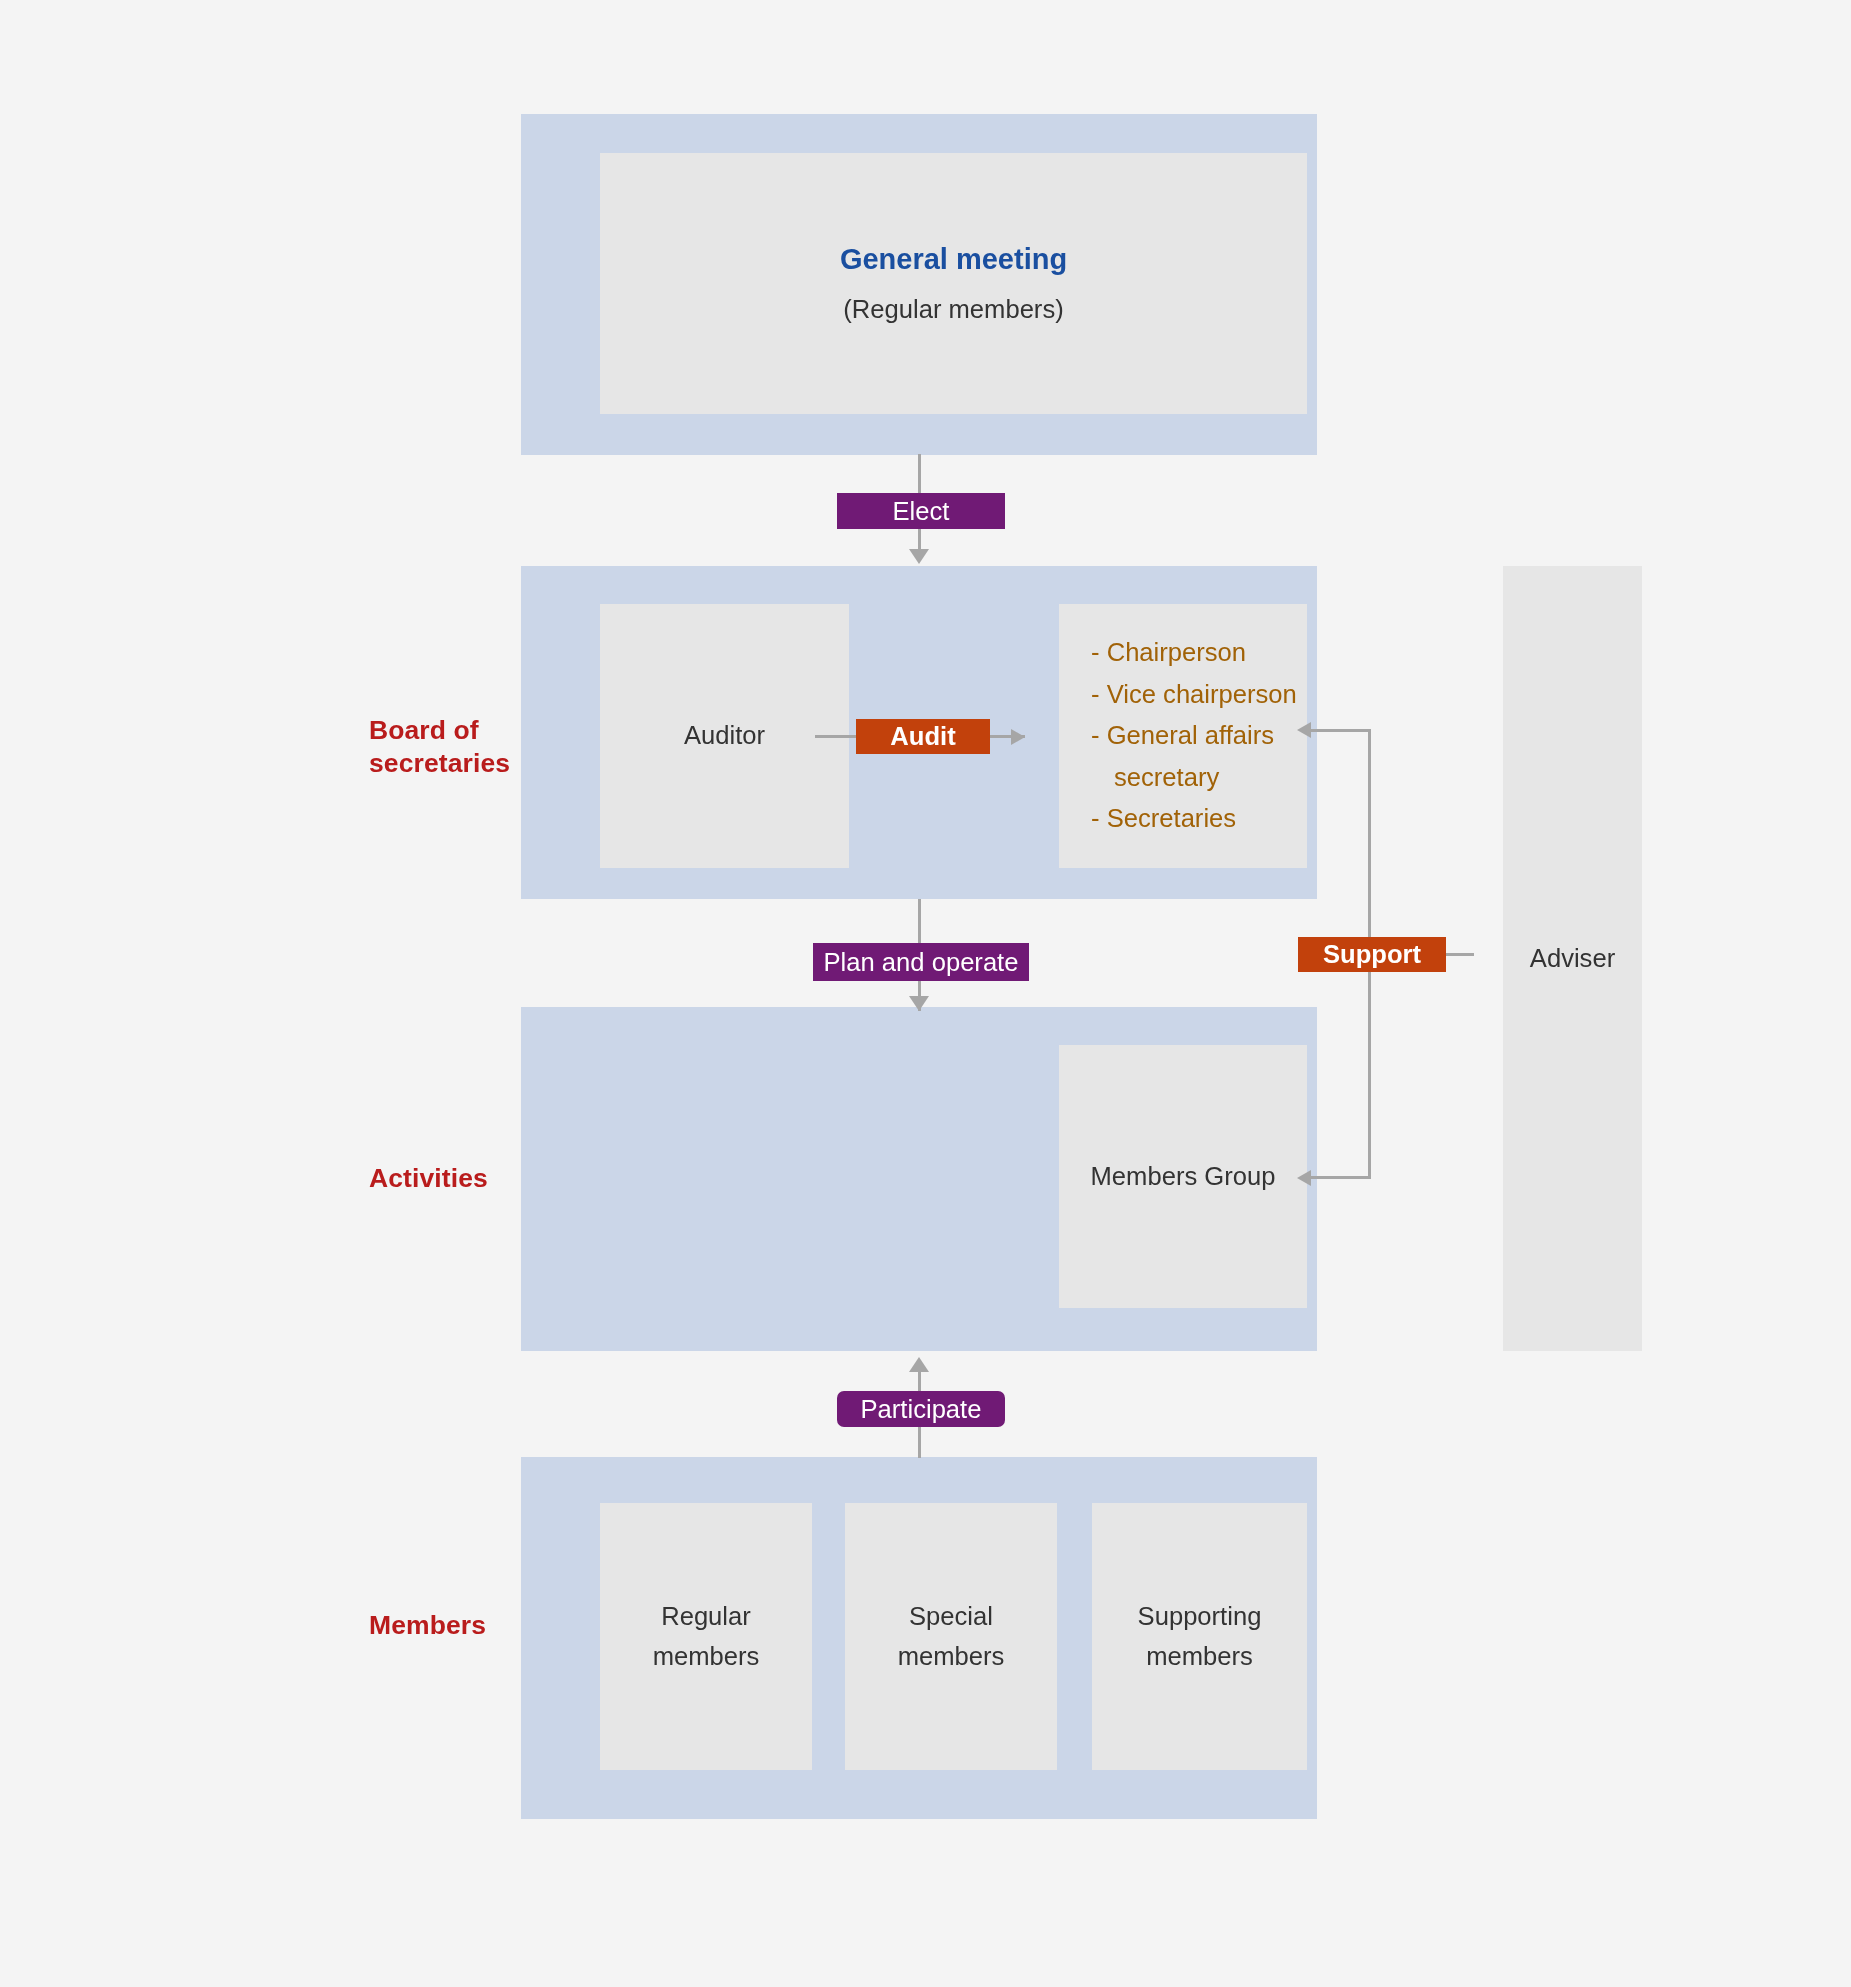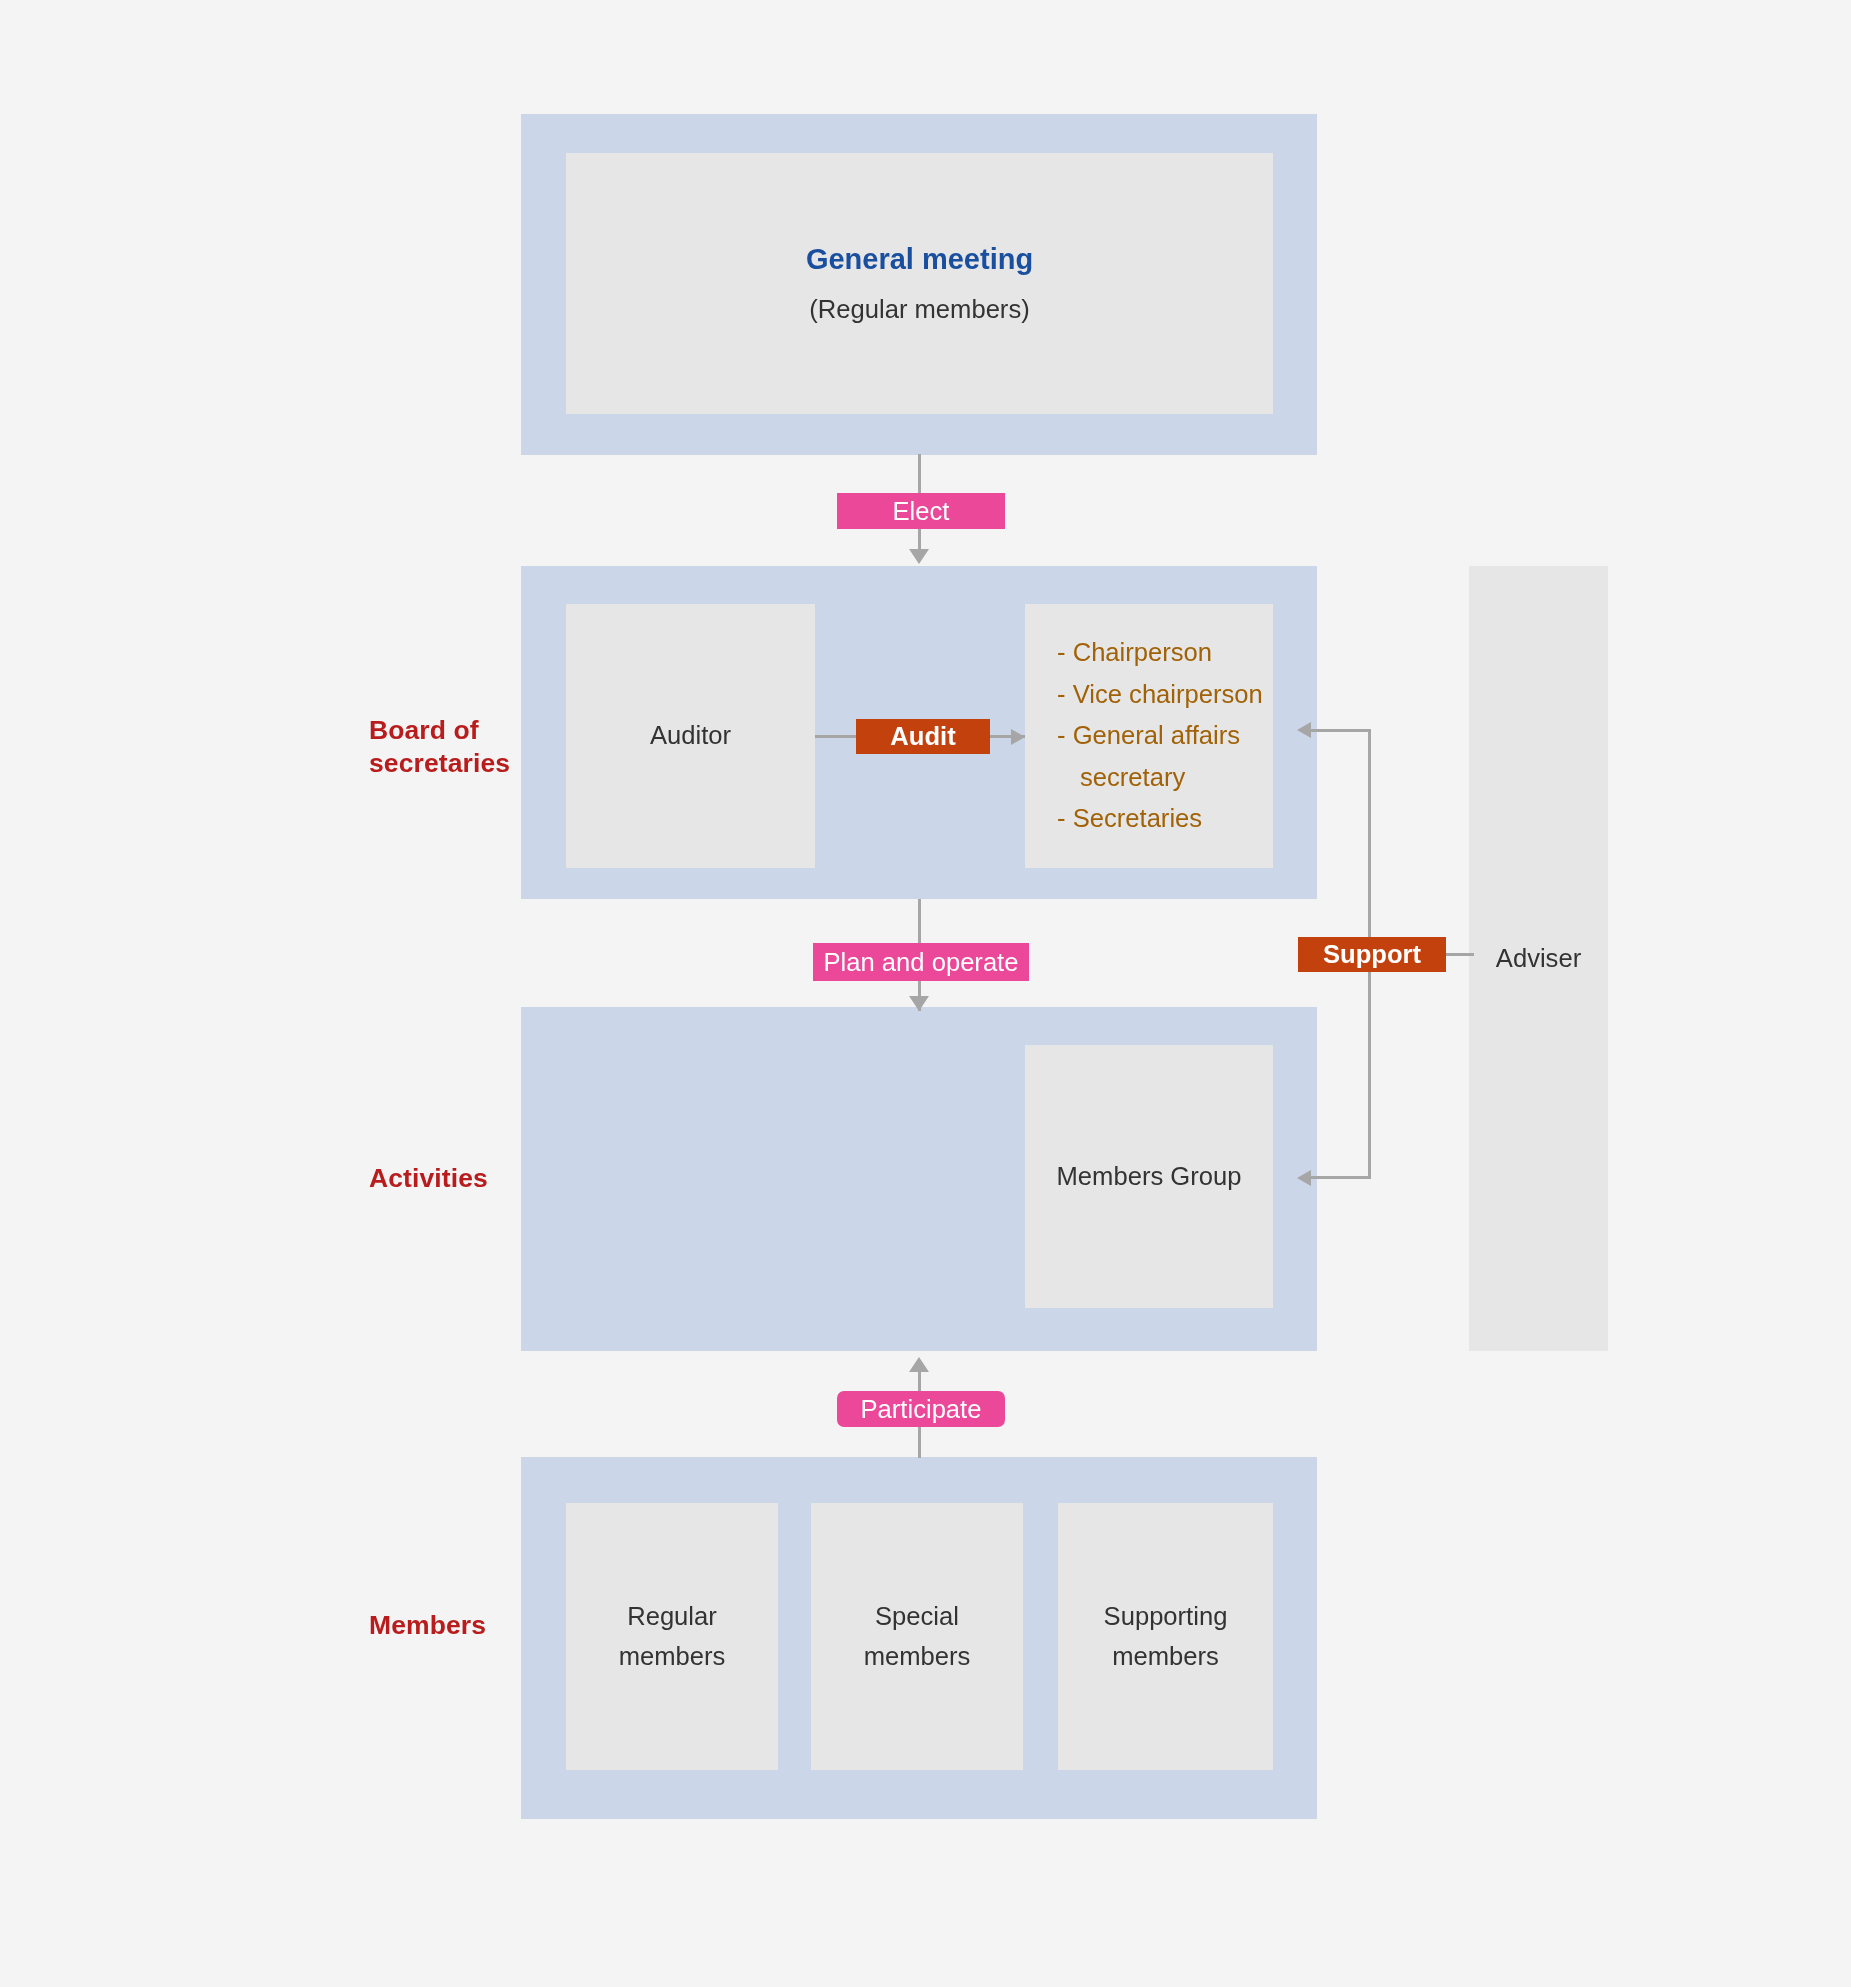--- a/index.html
+++ b/index.html
@@ -20,20 +20,21 @@
   .card{
     position:absolute;
     background:#e6e6e6;
     display:flex;
     align-items:center;
     justify-content:center;
     text-align:center;
     color:#333333;
     font-size:25.6px;
     line-height:1.55;
+    margin-left:34px;
   }
   .card .stack{display:block;}
 
   
   .rowtitle{
     position:absolute;
     color:#b91c1c;
     font-weight:bold;
     font-size:26.5px;
     line-height:1.25;
@@ -44,21 +45,21 @@
   .badge{
     position:absolute;
     display:flex;
     align-items:center;
     justify-content:center;
     color:#ffffff;
     font-size:25.6px;
     box-sizing:border-box;
     z-index:6;
   }
-  .badge.blue{background:#ec4899;}
+  .badge.blue{background:#701a75;}
   .badge.gray{background:#c2410c;font-weight:bold;}
 
   
   .vline{position:absolute;width:2.8px;background:#a6a6a6;z-index:2;}
   .hline{position:absolute;height:2.8px;background:#a6a6a6;z-index:2;}
   .arrow-down{
     position:absolute;width:0;height:0;
     border-left:10.4px solid transparent;
     border-right:10.4px solid transparent;
     border-top:15px solid #a6a6a6;

